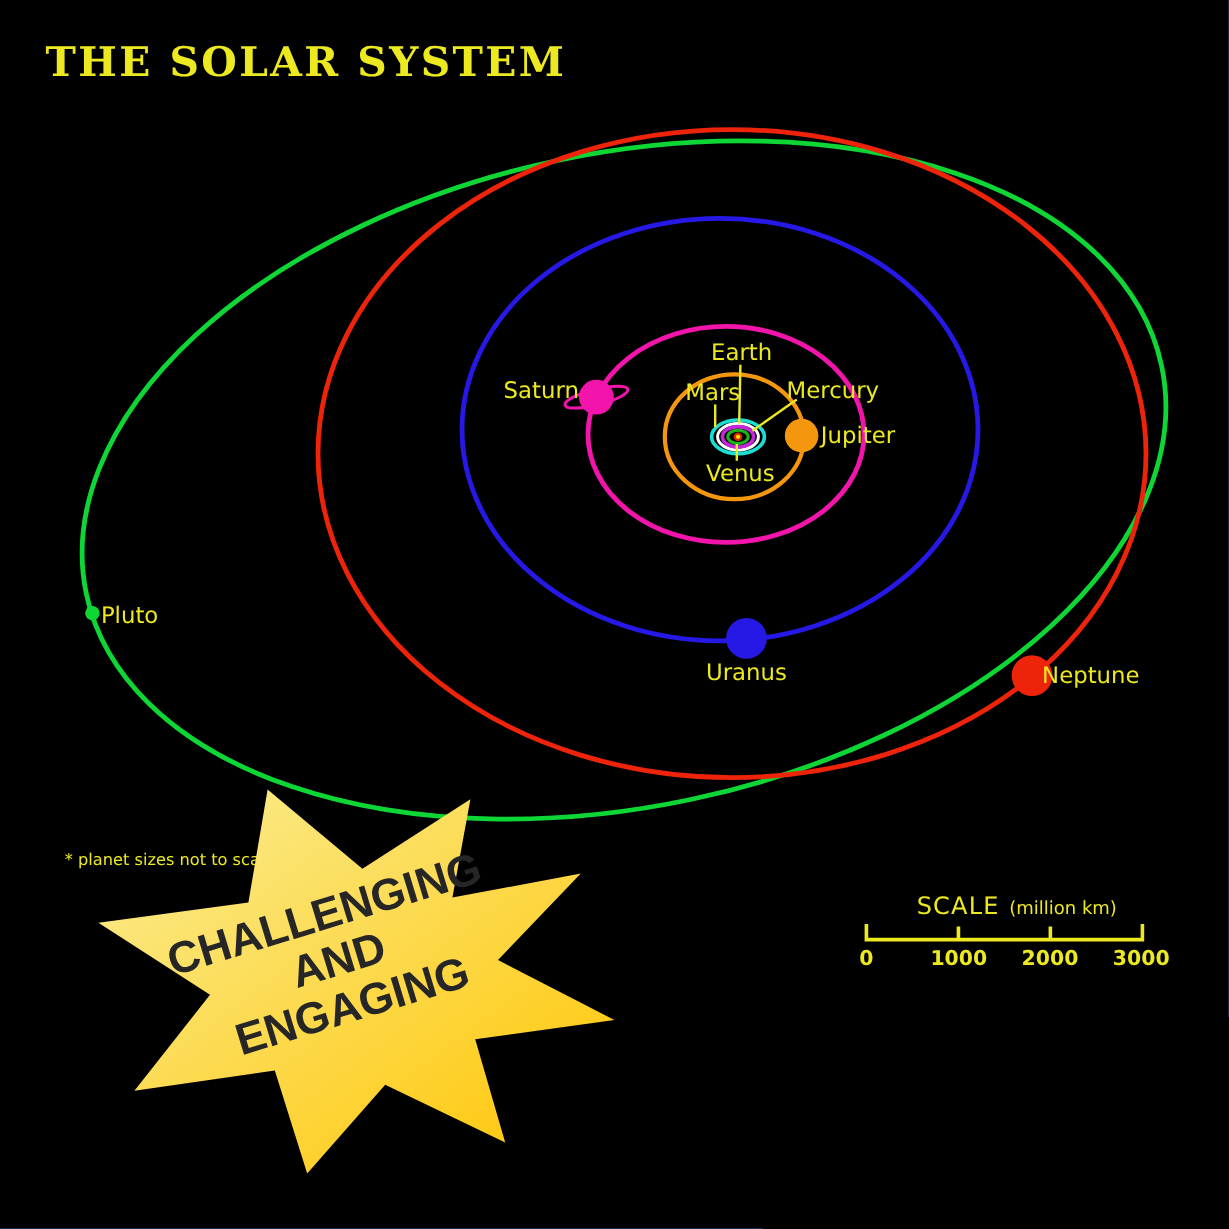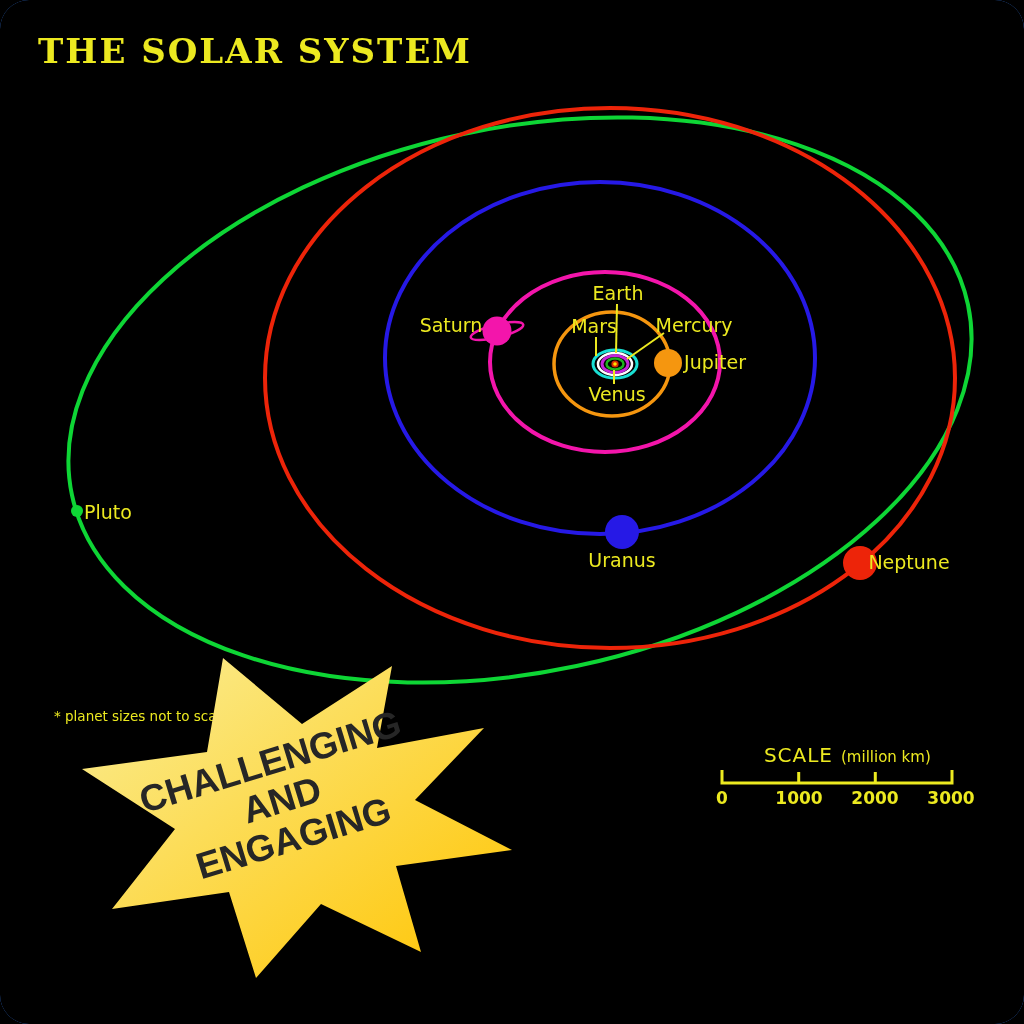--- a/index.html
+++ b/index.html
@@ -1,18 +1,18 @@
 <!DOCTYPE html>
 <html><head>
 <meta charset="utf-8">
 <style>
   html,body { margin:0; padding:0; background:#000; }
   .stage {
     position:relative; width:1024px; height:1024px; background:#3b82f6;
-    overflow:hidden; font-family:"DejaVu Sans", sans-serif;border-radius:29px;
+    overflow:hidden; font-family:"DejaVu Sans", sans-serif;
   }
   svg { display:block; }
   .title-text {
     font-family:"DejaVu Serif", serif;
     font-size:34px; letter-spacing:2px; font-weight:bold;
   }
   .lbl {
     font-family:"DejaVu Sans", sans-serif;
     font-size:19px; text-anchor:middle;
   }

